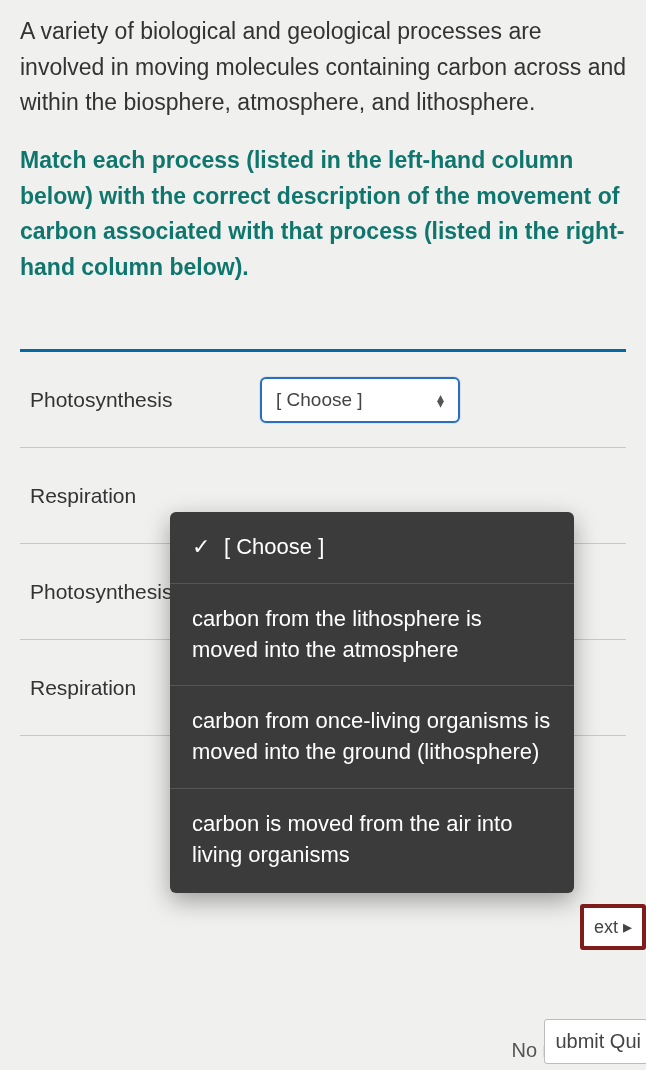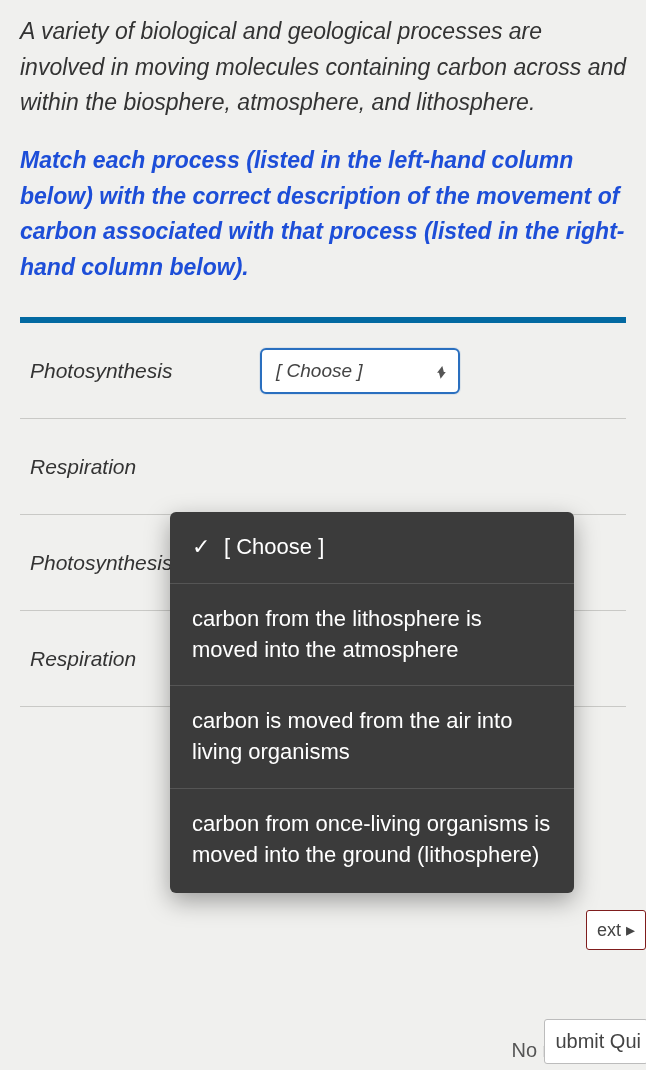--- a/index.html
+++ b/index.html
@@ -7,38 +7,37 @@
       font-family: -apple-system, BlinkMacSystemFont, "Segoe UI", Helvetica, Arial, sans-serif;
       background: #f0f0ee;
       width: 646px;
       height: 1070px;
       overflow: hidden;
       color: #2a2a2a;
       position: relative;
     }
     .content {
       padding: 14px 20px 0 20px;
-      font-style: italic;
     }
     .intro {
       font-size: 23px;
       line-height: 1.55;
       color: #333;
       margin-bottom: 22px;
     }
     .instruction {
       font-size: 23px;
       line-height: 1.55;
       font-weight: 700;
-      color: #1d4ed8;
-      margin-bottom: 32px;
+      color: #0f766e;
+      margin-bottom: 64px;
     }
     .match-table {
       width: 100%;
-      border-top: 6px solid #0369a1;
+      border-top: 3px solid #0369a1;
     }
     .match-row {
       display: flex;
       align-items: center;
       border-bottom: 1px solid #c9c9c6;
       min-height: 96px;
       padding: 18px 10px;
     }
     .match-label {
       flex: 0 0 230px;
@@ -76,21 +75,21 @@
       align-items: center;
       justify-content: flex-end;
       font-size: 20px;
       color: #555;
     }
     .next-btn {
       position: absolute;
       right: 0;
       bottom: 120px;
       background: #fff;
-      border: 1px solid #7f1d1d;
+      border: 4px solid #7f1d1d;
       padding: 8px 10px;
       font-size: 18px;
       color: #444;
       border-radius: 3px;
       cursor: pointer;
     }
     .submit-btn {
       position: absolute;
       right: -2px;
       bottom: 6px;
@@ -166,24 +165,24 @@
 
 <div class="dropdown">
   <div class="dropdown-item choose">
     <span class="check">✓</span>
     <span class="opt-text">[ Choose ]</span>
   </div>
   <div class="dropdown-item">
     <span class="opt-text">carbon from the lithosphere is moved into the atmosphere</span>
   </div>
   <div class="dropdown-item">
-    <span class="opt-text">carbon is moved from the air into living organisms</span>
+    <span class="opt-text">carbon from once-living organisms is moved into the ground (lithosphere)</span>
   </div>
   <div class="dropdown-item">
-    <span class="opt-text">carbon from once-living organisms is moved into the ground (lithosphere)</span>
+    <span class="opt-text">carbon is moved from the air into living organisms</span>
   </div>
 </div>
 
 <button class="next-btn">ext ▸</button>
 
 <div class="footer">
   <span>No new data to</span>
 </div>
 
 <button class="submit-btn">ubmit Qui</button>

